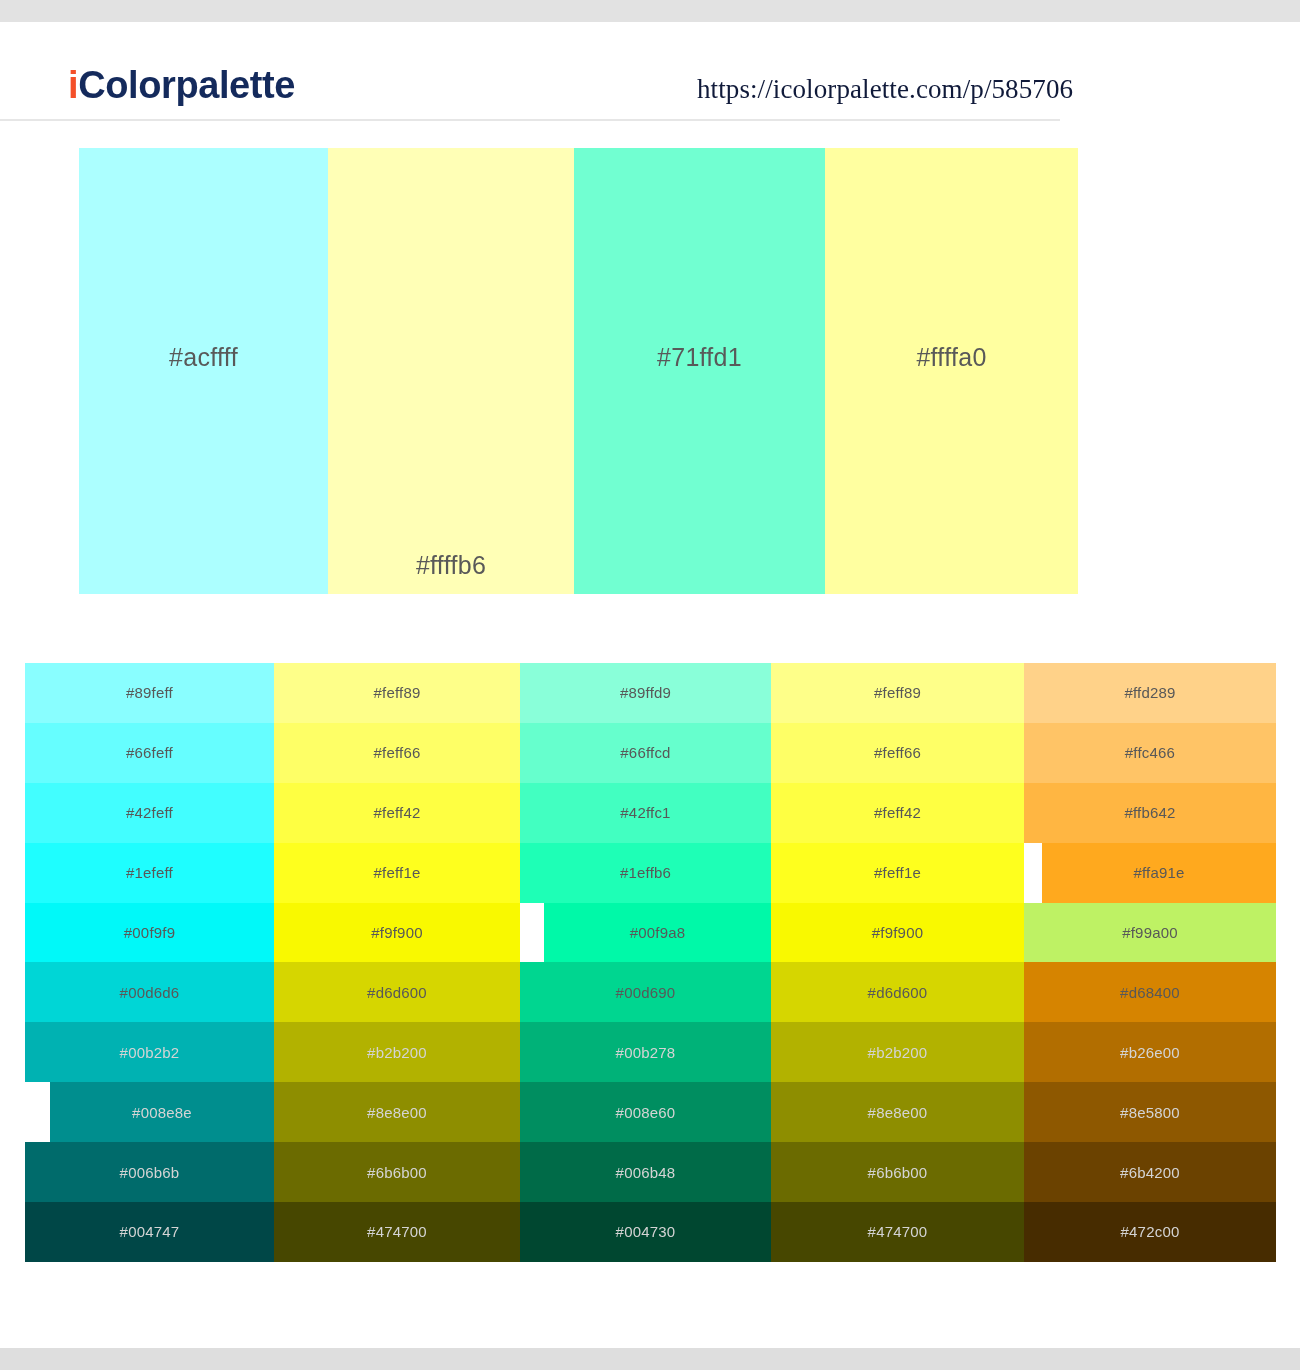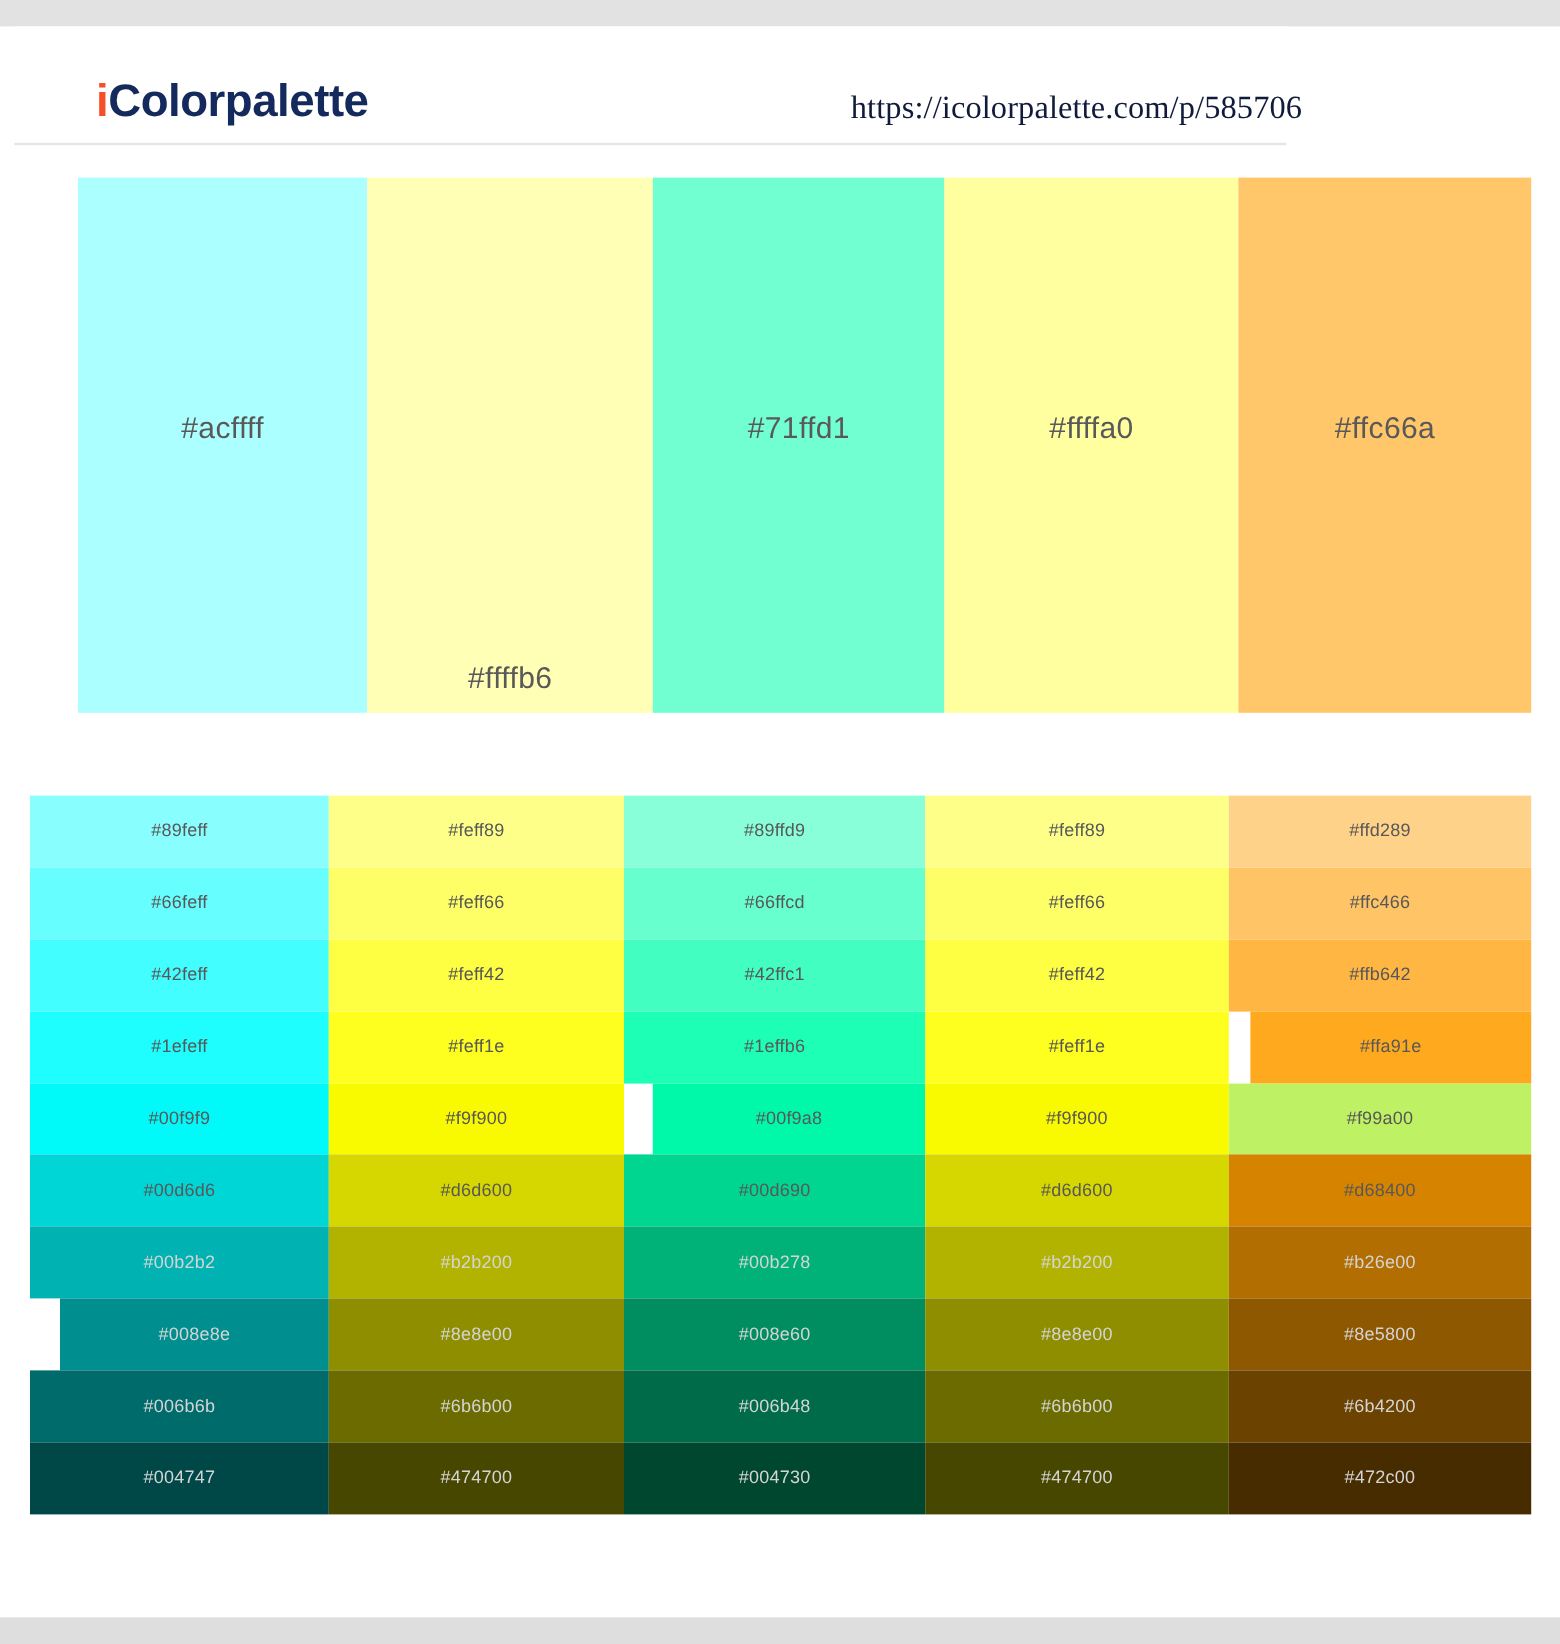--- a/index.html
+++ b/index.html
@@ -33,21 +33,21 @@
     position: absolute;
     top: 22px; left: 0;
     width: 1300px;
     height: 1326px;
     background: #ffffff;
   }
 
   
   .header {
     position: absolute;
-    top: 22px; left: 12px;
+    top: 22px; left: 0;
     width: 1060px;
     height: 99px;
     background: #ffffff;
     border-bottom: 2px solid #e6e6e6;
     text-decoration: underline;
   }
 
   .logo {
     position: absolute;
     left: 68px;
@@ -68,21 +68,21 @@
     font-family: "Liberation Serif", serif;
     font-size: 27px;
     color: #101a3a;
     white-space: nowrap;
     letter-spacing: 0.1px;
   }
 
   
   .main-swatches {
     position: absolute;
-    left: 25px;
+    left: 39px;
     top: 148px;
     width: 1251px;
     height: 446px;
     display: flex;
     padding-left: 40px;
   }
   .main-swatch {
     position: relative;
     height: 446px;
     display: flex;
@@ -145,23 +145,20 @@
         <span class="main-swatch-label">#acffff</span>
       </div>
       <div class="main-swatch" style="background: rgb(255, 255, 182); width: 246px; align-items: flex-end;">
         <span class="main-swatch-label">#ffffb6</span>
       </div>
       <div class="main-swatch" style="background: rgb(113, 255, 209); width: 251px;">
         <span class="main-swatch-label">#71ffd1</span>
       </div>
       <div class="main-swatch" style="background: rgb(255, 255, 160); width: 253px;">
         <span class="main-swatch-label">#ffffa0</span>
-      </div>
-      <div class="main-swatch" style="background: rgb(255, 198, 106); width: 252px;">
-        <span class="main-swatch-label">#ffc66a</span>
       </div>
     </div>
 
   <div class="grid">
       <div class="grid-col" style="width: 249px;">
         <div class="grid-cell cell-light" style="background: rgb(137, 254, 255);">#89feff</div>
         <div class="grid-cell cell-light" style="background: rgb(102, 254, 255);">#66feff</div>
         <div class="grid-cell cell-light" style="background: rgb(66, 254, 255);">#42feff</div>
         <div class="grid-cell cell-light" style="background: rgb(30, 254, 255);">#1efeff</div>
         <div class="grid-cell cell-light" style="background: rgb(0, 249, 249);">#00f9f9</div>

